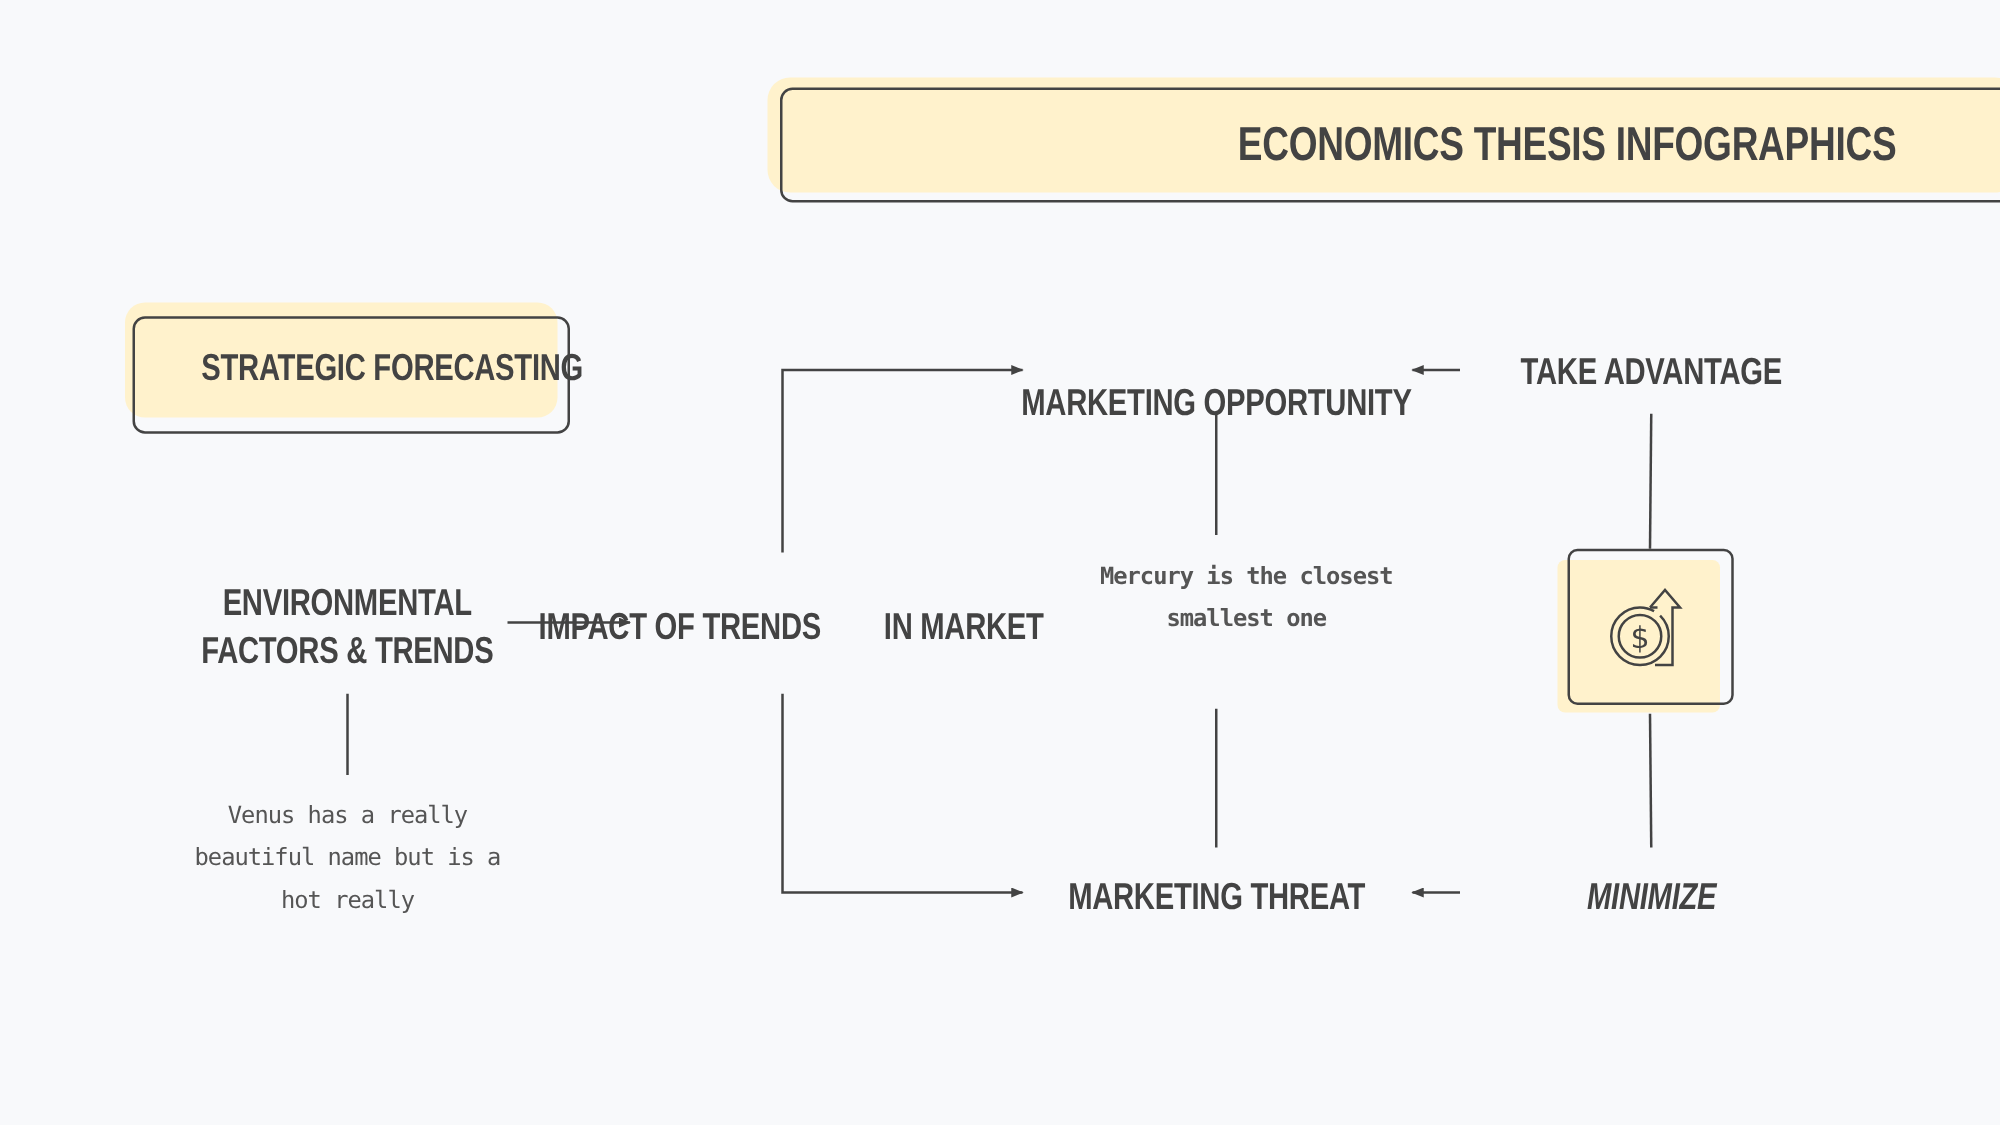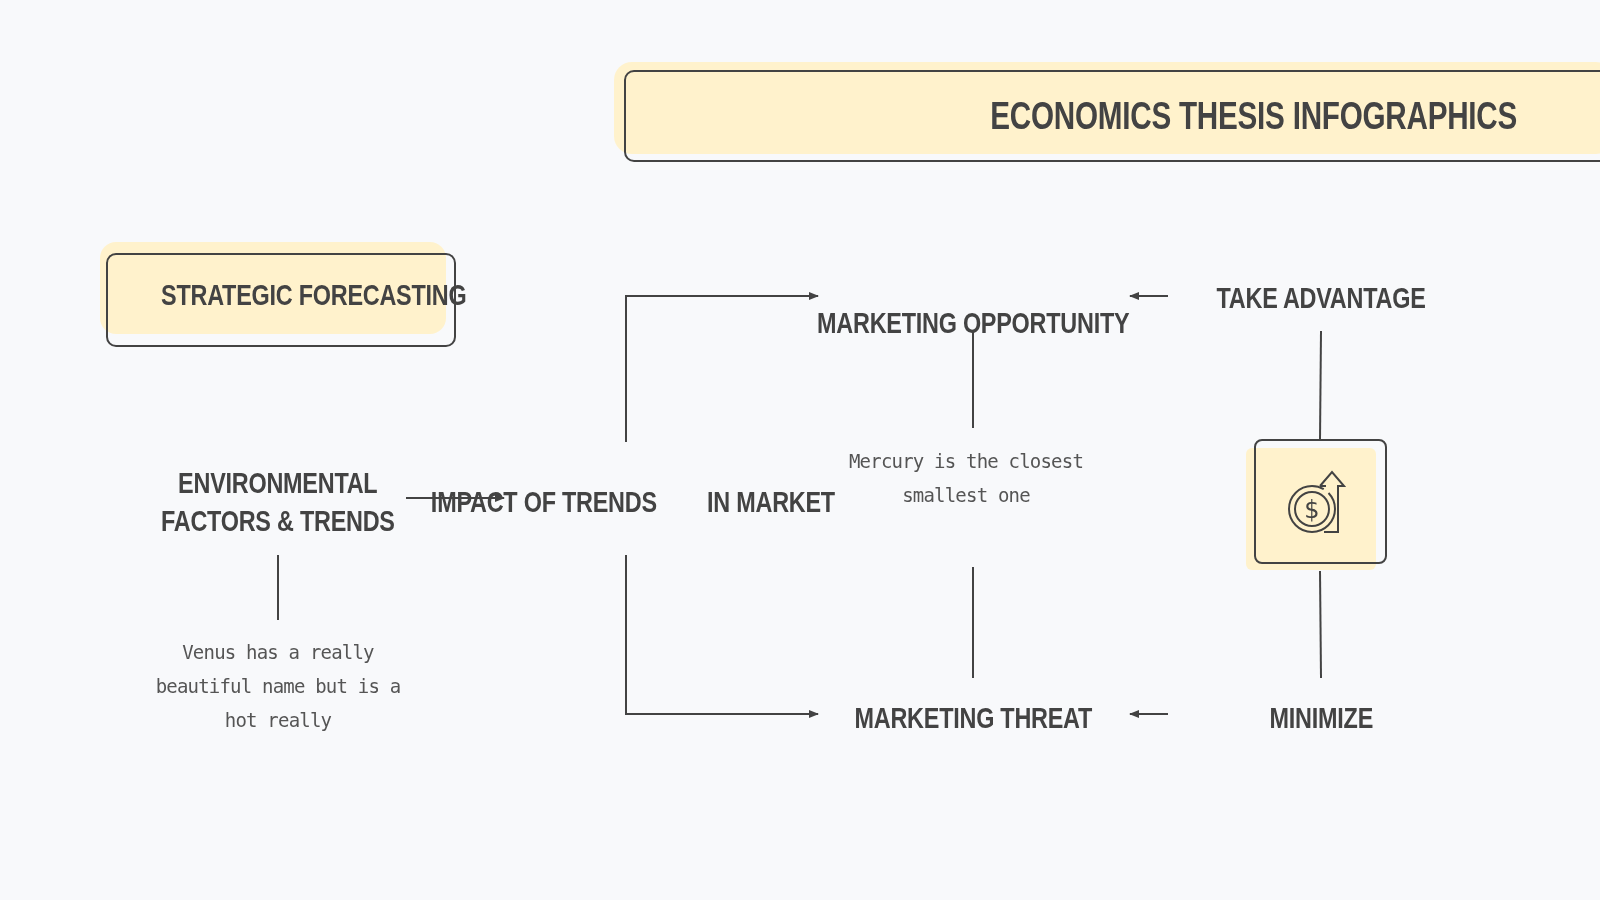--- a/index.html
+++ b/index.html
@@ -118,34 +118,34 @@
 </div>
 
 <div class="abs node" style="left:500px; top:462px; width:252px; height:80px; flex-direction:row;">
   <span class="heading">Impact of Trends</span>
   <span class="heading">in Market</span>
 </div>
 
 <div class="abs node" style="left:823px; top:276px; width:300px; height:40px;margin-top:27px;">
   <span class="heading">Marketing Opportunity</span>
 </div>
-<div class="abs desc" style="left:816px; top:444px; width:300px;">
+<div class="abs desc" style="left:847px; top:444px; width:300px;font-weight:bold;">
   <div>Mercury is the closest</div>
   <div>smallest one</div>
 </div>
 
 <div class="abs node" style="left:823px; top:698px; width:300px; height:40px;">
   <span class="heading">Marketing Threat</span>
 </div>
 
 <div class="abs node" style="left:1200px; top:278px; width:242px; height:40px;">
   <span class="heading">Take Advantage</span>
 </div>
 
-<div class="abs node" style="left:1200px; top:698px; width:242px; height:40px;">
+<div class="abs node" style="left:1200px; top:698px; width:242px; height:40px;font-style:italic;">
   <span class="heading">Minimize</span>
 </div>
 
 <div class="abs icon-fill"></div>
 <div class="abs icon-frame"></div>
 <svg class="abs" style="left:1282px; top:466px;" width="80" height="80" viewBox="0 0 80 80">
   <g fill="none" stroke="#434343" stroke-width="2">
     <circle cx="30" cy="43" r="23" stroke-dasharray="120 6"></circle>
     <circle cx="30" cy="43" r="17"></circle>
     <polyline points="38,20 50,6 62,20 56,20 56,66 42,66"></polyline>

